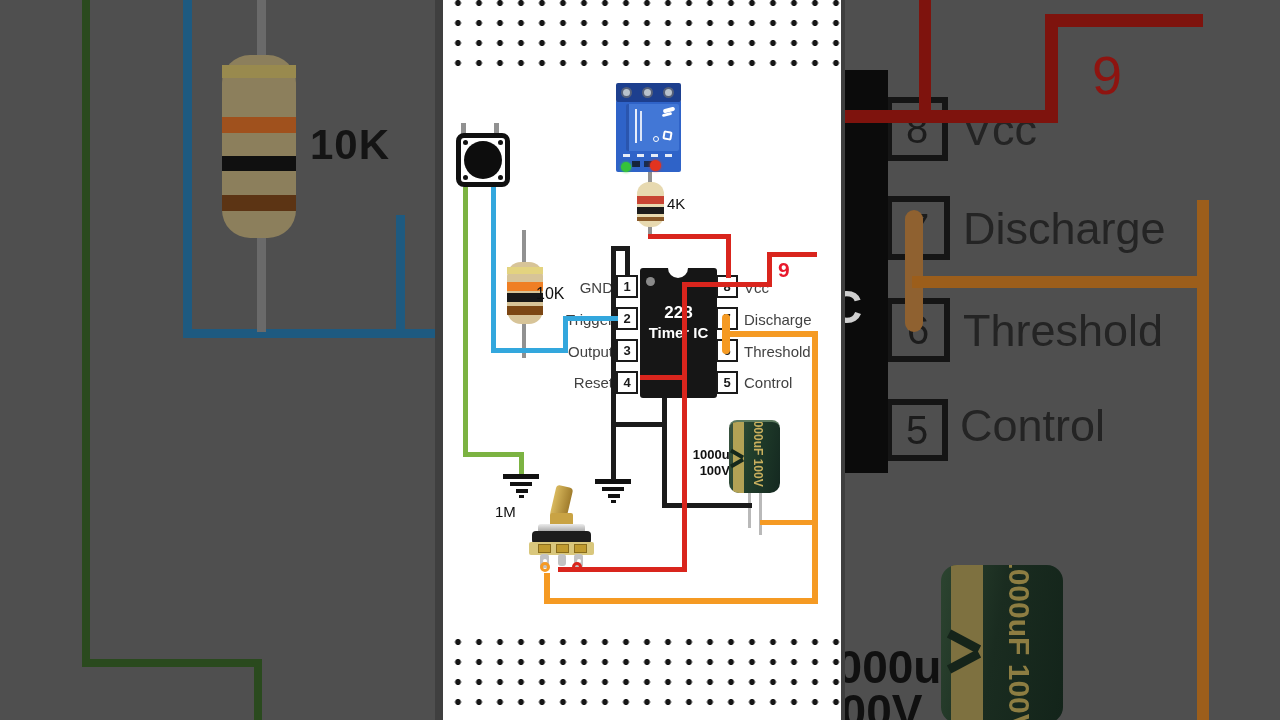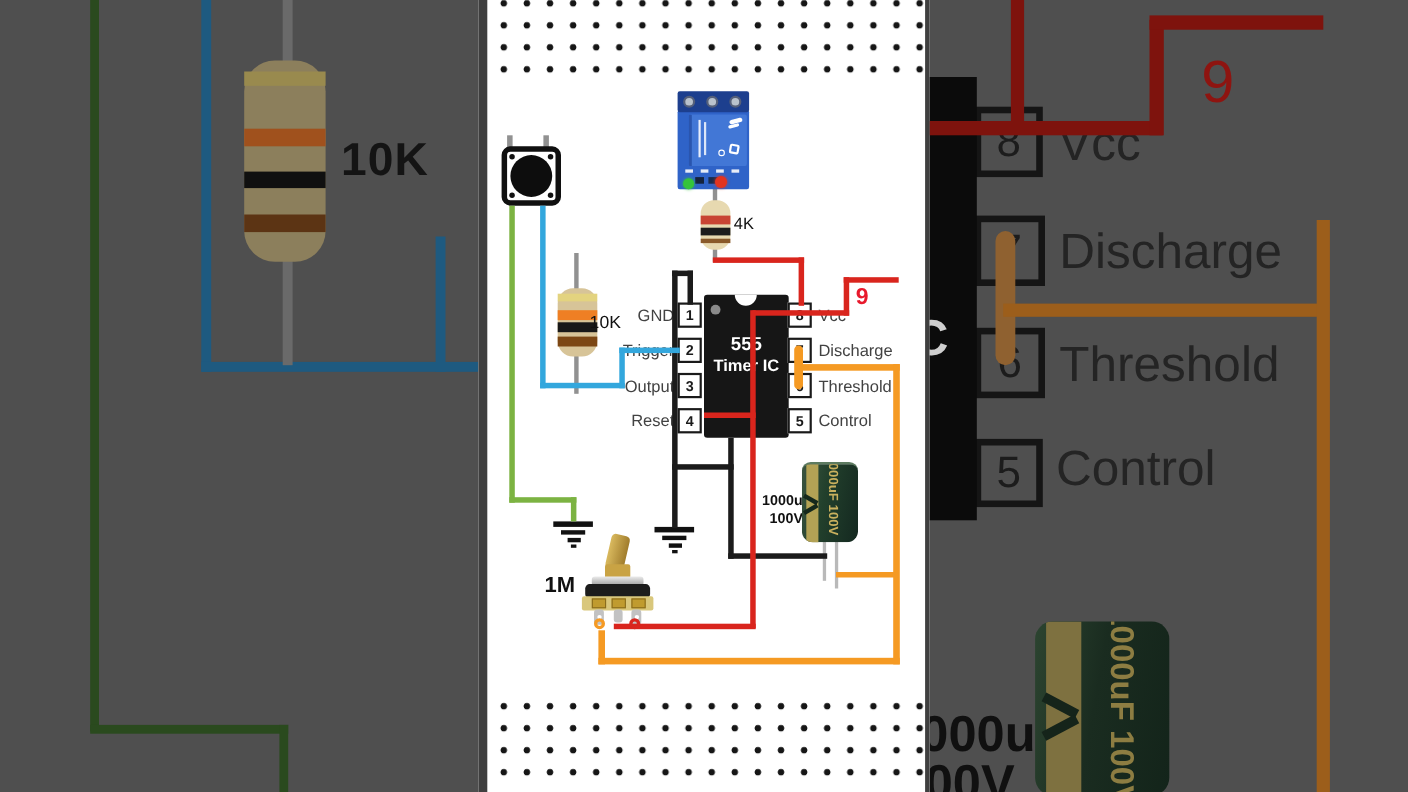--- a/index.html
+++ b/index.html
@@ -207,21 +207,21 @@
   <div class="wire orange z5" style="left:727px;top:331px;width:91px;height:6px;"></div>
   <div class="wire orange z5" style="left:812px;top:331px;width:6px;height:273px;"></div>
   <div class="wire orange z5" style="left:544px;top:598px;width:274px;height:6px;"></div>
   <div class="wire orange z5" style="left:544px;top:573px;width:6px;height:31px;"></div>
   <div class="wire orange z5" style="left:760px;top:520px;width:56px;height:5px;"></div>
   <div class="ring o z6" style="left:540px;top:562px;"></div>
 
   <div class="ic-body">
     <div class="ic-notch"></div>
     <div class="ic-dot"></div>
-    <div class="ic-t1">555</div>
+    <div class="ic-t1">228</div>
     <div class="ic-t2">Timer IC</div>
   </div>
 
   <div class="pinbox" style="left:616px;top:275px;"><span>1</span></div>
   <div class="pinbox" style="left:616px;top:307px;"><span>2</span></div>
   <div class="pinbox" style="left:616px;top:339px;"><span>3</span></div>
   <div class="pinbox" style="left:616px;top:371px;"><span>4</span></div>
 
   <div class="pinbox" style="left:716px;top:275px;"><span>8</span></div>
   <div class="pinbox" style="left:716px;top:307px;"><span>7</span></div>
@@ -259,15 +259,15 @@
       <div class="abs" style="left:45px;top:2px;width:13px;height:9px;background:#c09b2f;border:1px solid #8a6d1d;"></div>
     </div>
     <div class="abs" style="left:15px;top:68px;width:9px;height:14px;background:#c2c2c2;border-radius:3px;">
       <div class="abs" style="left:2.5px;top:5px;width:4px;height:4px;border-radius:50%;background:#fff;"></div>
       </div>
     <div class="abs" style="left:33px;top:68px;width:8px;height:12px;background:#c2c2c2;border-radius:3px;"></div>
     <div class="abs" style="left:49px;top:68px;width:9px;height:14px;background:#c2c2c2;border-radius:3px;">
       <div class="abs" style="left:2.5px;top:5px;width:4px;height:4px;border-radius:50%;background:#fff;"></div>
       </div>
   </div>
-  <div class="lbl" style="left:495px;top:521px;font-size:20px;font-weight:700;">1M</div>
+  <div class="lbl" style="left:495px;top:503px;font-size:15px;font-weight:400;">1M</div>
 
 </div>
 
 </body></html>

